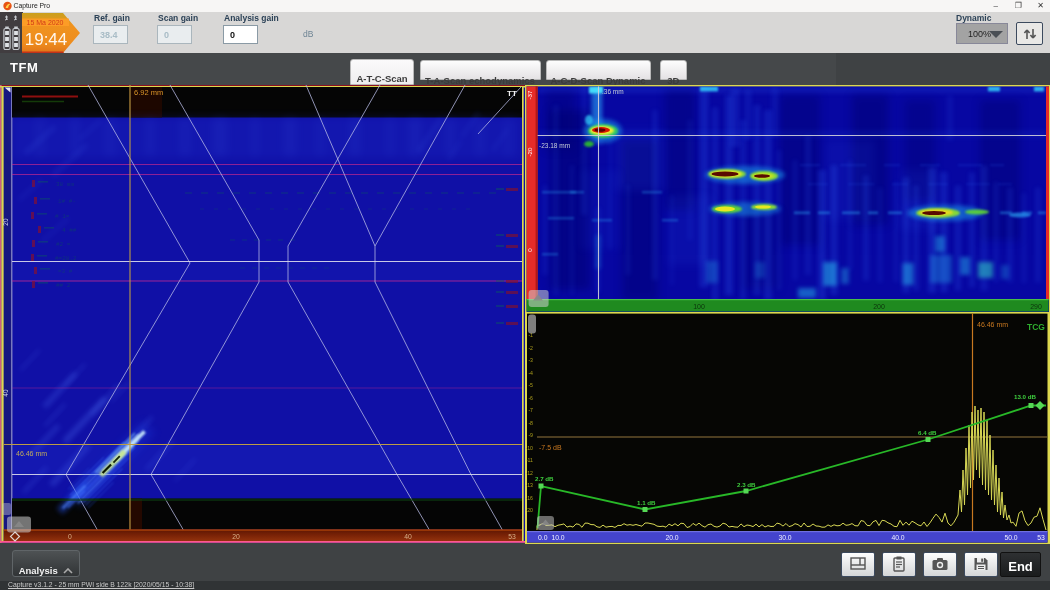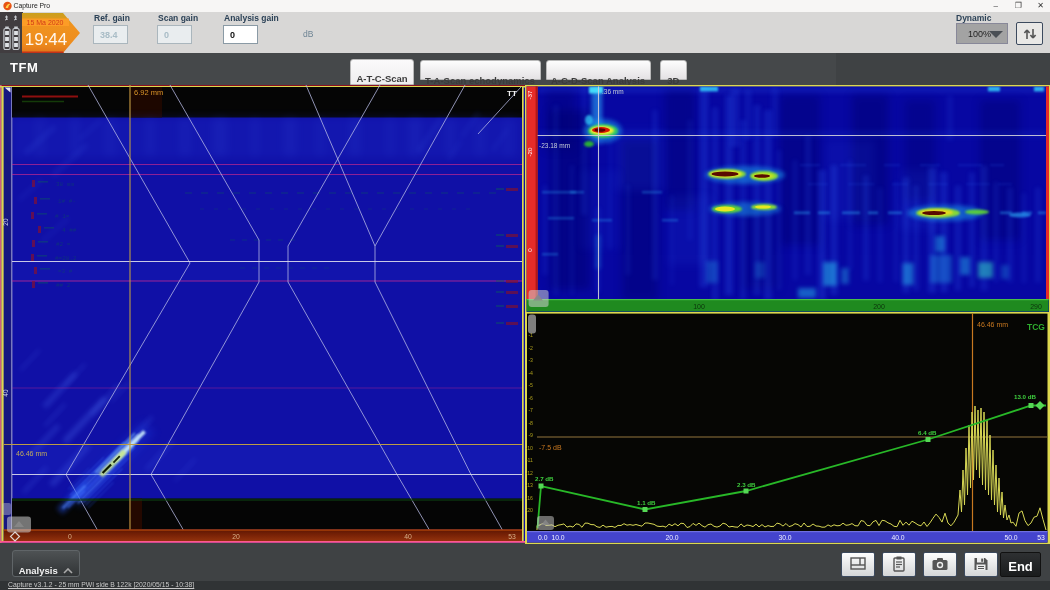--- a/index.html
+++ b/index.html
@@ -83,21 +83,21 @@
       </svg></div>
     <div id="updown"><svg width="16" height="16" viewBox="0 0 16 16">
         <path d="M5 13 V4 M5 4 l-2.6 3 M5 4 l2.6 3" stroke="#555" stroke-width="1.6" fill="none"></path>
         <path d="M11 3 V12 M11 12 l-2.6 -3 M11 12 l2.6 -3" stroke="#555" stroke-width="1.6" fill="none"></path>
       </svg></div>
   </div>
 <div id="tfmbar">
     <span id="tfmlbl">TFM</span>
     <div class="tab active" style="left:350px;width:64px">A-T-C-Scan</div>
     <div class="tab" style="left:419.5px;width:121px">T-A-Scan echodynamics</div>
-    <div class="tab" style="left:545.5px;width:105px">A-C-D-Scan Analysis</div>
+    <div class="tab" style="left:545.5px;width:105px">A-C-D-Scan Dynamic</div>
     <div class="tab" style="left:660px;width:26.5px">3D</div>
   </div>
 <svg style="position:absolute;left:0px;top:85px" width="525" height="458" viewBox="0 85 525 458">
     <defs>
 <filter id="b1" x="-60%" y="-60%" width="220%" height="220%">
         <feGaussianBlur stdDeviation="1.2"></feGaussianBlur>
       </filter>
 <filter id="b2" x="-60%" y="-60%" width="220%" height="220%">
         <feGaussianBlur stdDeviation="2.4"></feGaussianBlur>
       </filter>

